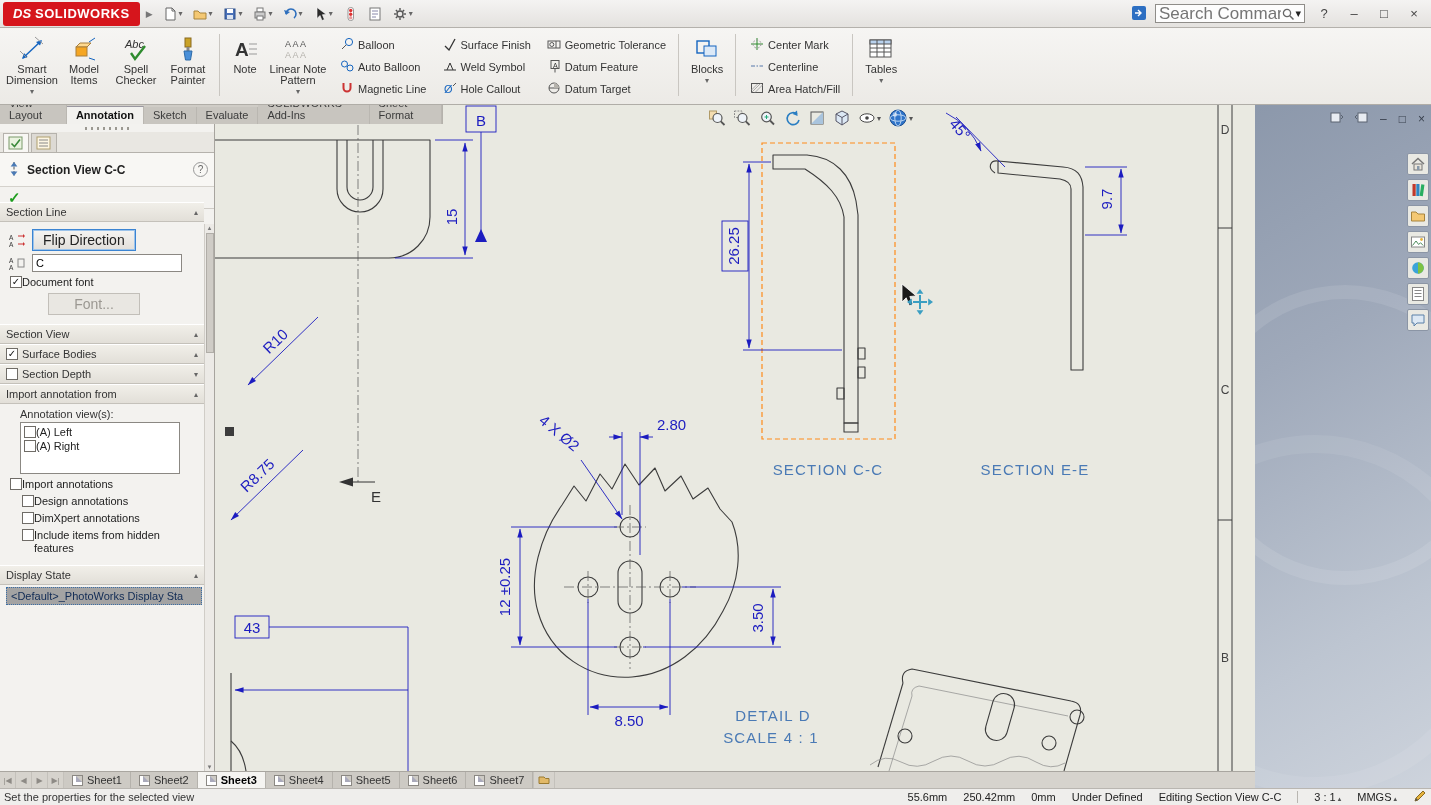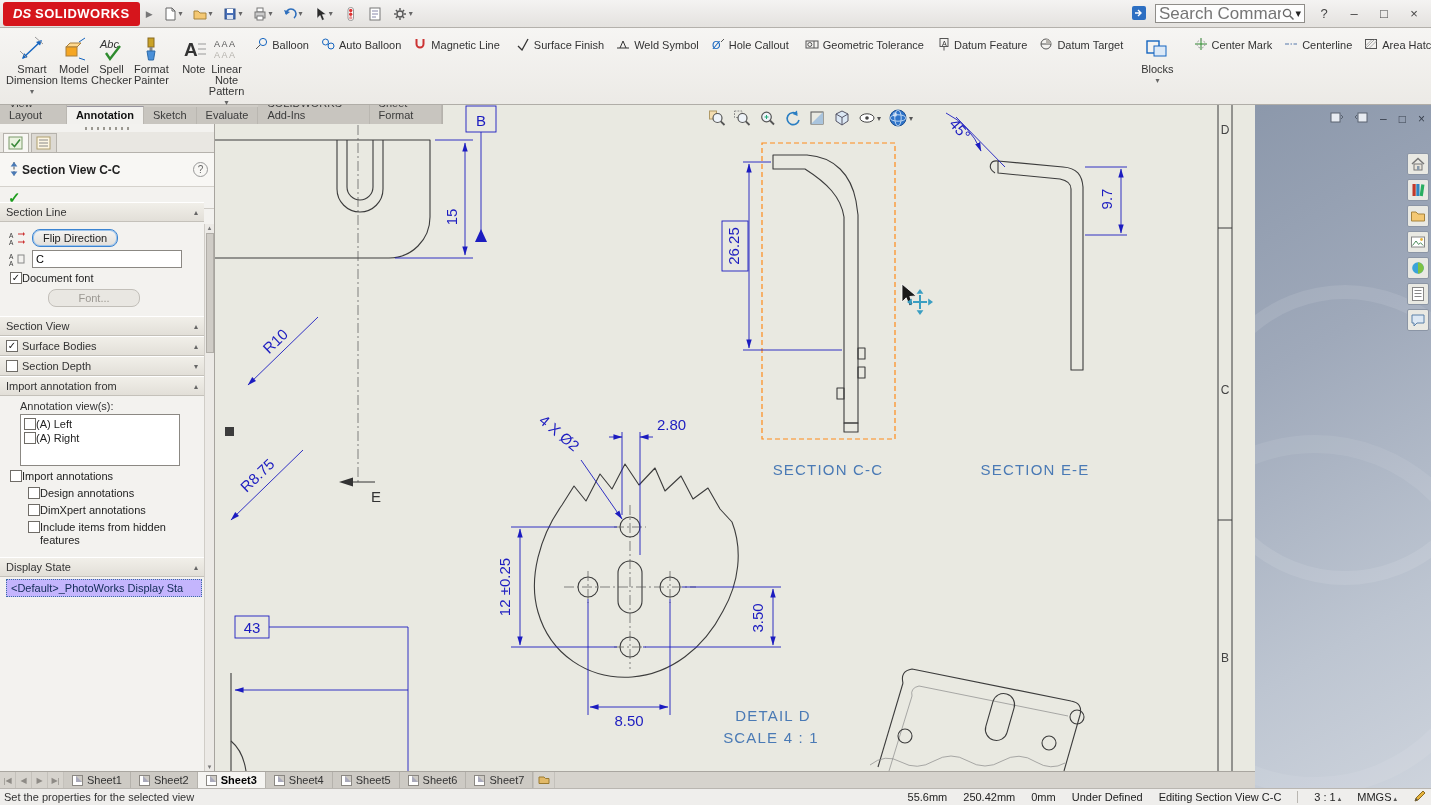--- a/index.html
+++ b/index.html
@@ -20,21 +20,21 @@
 #searchbox{display:flex;align-items:center;background:#fdfdfd;border:1px solid #8f8d89;height:19px;width:150px;padding:0 3px}
 #searchbox input{border:none;outline:none;flex:1;font-size:17px;color:#555;background:transparent;width:100px}
 .wbtn{width:22px;text-align:center;color:#444;font-size:13px}
 
 
 #ribbon{position:absolute;top:28px;left:0;width:1431px;height:77px;background:linear-gradient(#f6f5f3,#eceae6);border-bottom:1px solid #b0ada7;display:flex;align-items:flex-start;padding:3px 0 0 6px;z-index:30}
 .rbL{width:52px;min-height:66px;display:flex;flex-direction:column;align-items:center;text-align:center;padding-top:2px;border:1px solid transparent;border-radius:2px}
 .rbLicon{height:30px;display:flex;align-items:center}
 .rbLt{line-height:11px;font-size:11px;color:#333}
 .rbcaret{font-size:8px;color:#666;margin-top:1px}
-.rbcol{display:flex;flex-direction:row;gap:2px;margin:4px 2px 0 4px}
+.rbcol{display:flex;flex-direction:column;gap:2px;margin:4px 2px 0 4px}
 .rbS{display:flex;align-items:center;gap:4px;padding:1px 4px;color:#333;white-space:nowrap;border:1px solid transparent;border-radius:2px}
 .rbS.dis{color:#a6a39e}
 .rbsep{width:1px;background:#c9c6c1;height:62px;margin:3px 5px 0 5px}
 
 
 #tabbar{position:absolute;top:105px;left:0;width:443px;height:19px;background:#cfccc6;display:flex;align-items:flex-end;border-right:1px solid #b5b2ac;z-index:25}
 .dtab{padding:2px 9px 3px 9px;font-size:11px;color:#3b3b3b;border-right:1px solid #bab7b1;background:#c8c5bf}
 .dtab.active{background:#f2f1ee;font-weight:bold;border-top:1px solid #9a97a0;color:#111}
 
 
@@ -43,44 +43,44 @@
 .hub{display:flex;align-items:center;gap:1px;padding:1px;border-radius:2px}
 .mcaret{font-size:8px;color:#555}
 
 
 #leftpanel{position:absolute;top:124px;left:0;width:215px;height:647px;background:#f3f2ef;border-right:1px solid #a7a49e;z-index:20;overflow:hidden}
 .pm-grip{height:8px;display:flex;justify-content:center;align-items:center}
 .pm-grip div{width:44px;height:3px;background:repeating-linear-gradient(90deg,#9b9891 0 2px,transparent 2px 6px)}
 .pm-tabs{height:21px;background:#e9e7e2;border-bottom:1px solid #b5b2ac;display:flex;align-items:flex-end;padding-left:3px;gap:2px}
 .pmtab{width:26px;height:19px;display:flex;justify-content:center;align-items:center;border:1px solid #b5b2ac;border-bottom:none;background:#dddad4}
 .pmtab.active{background:#f8f7f4}
-.pm-title{height:34px;display:flex;align-items:center;padding:16px 6px;background:#f8f7f4;border-bottom:1px solid #d5d2cc}
+.pm-title{height:34px;display:flex;align-items:center;gap:5px;padding:16px 6px;background:#f8f7f4;border-bottom:1px solid #d5d2cc}
 .pm-tlabel{font-weight:bold;font-size:12px;color:#222;flex:1}
 .pm-help{width:15px;height:15px;border:1px solid #999;border-radius:50%;display:flex;justify-content:center;align-items:center;color:#666;font-size:10px}
 .pm-okrow{height:22px;display:flex;align-items:center;padding-left:8px;border-bottom:1px solid #cfccc6;background:#f3f2ef}
 .pm-ok{color:#1e9e1e;font-weight:bold;font-size:15px}
 .pm-body{position:absolute;top:78px;left:0;right:10px;bottom:0;overflow:hidden}
 .grp-h{display:flex;align-items:center;gap:4px;background:linear-gradient(#f1efe9,#e2dfd8);border-top:1px solid #fff;border-bottom:1px solid #c4c1ba;padding:3px 6px;color:#333}
 .grp-h .t{flex:1}
 .chev{font-size:8px;color:#666}
 .grp-b{padding:4px 4px 6px 8px}
 .row{display:flex;align-items:center;gap:6px;margin:3px 0}
 .rowicon{width:18px;display:flex;justify-content:center}
-.btn{background:linear-gradient(#f5f4f2,#e2dfda);border:1px solid #9c9993;border-radius:8px;padding:2px 10px;font-size:11px;color:#222}
+.btn{background:linear-gradient(#f5f4f2,#e2dfda);border:1px solid #9c9993;border-radius:0;padding:2px 10px;font-size:14px;color:#222}
 .btn.focus{border:1px solid #3b84d2;box-shadow:0 0 0 1px #9cc3ea inset}
 .btn.dis{color:#9b9892;border-color:#c2bfb9;background:#e9e7e2}
 .txt{width:150px;height:18px;border:1px solid #8b8883;background:#fff;font-size:11px;padding:0 3px}
 .ckrow{display:flex;align-items:flex-start;margin:4px 0 4px 2px;line-height:13px}
-.ckrow.ind{margin-left:20px}
+.ckrow.ind{margin-left:14px}
 .ck{width:12px;height:12px;min-width:12px;background:#fff;border:1px solid #6f6c67;display:inline-flex;justify-content:center;align-items:center;font-size:10px;color:#111;margin-top:0}
 .ck.on::after{content:"✓";margin-top:-1px}
 .pm-listbox{width:160px;height:52px;background:#fff;border:1px solid #8b8883;margin:2px 0 4px 12px;padding:2px 3px;overflow:hidden}
 .pm-listbox .ckrow{margin:1px 0}
 .centerlbl{margin-left:12px;color:#333}
-.ds-sel{background:#c4b5fd;border:1px dotted #3b6ea5;color:#102a54;padding:2px 4px;margin:2px 2px 0 6px;white-space:nowrap;overflow:hidden}
+.ds-sel{background:#a3a3a3;border:1px dotted #3b6ea5;color:#102a54;padding:2px 4px;margin:2px 2px 0 6px;white-space:nowrap;overflow:hidden}
 .pm-scrollbar{position:absolute;top:100px;right:0;width:10px;bottom:0;background:#eceae6;border-left:1px solid #d0cdc7;display:flex;flex-direction:column;align-items:center;font-size:7px;color:#777}
 .sb-thumb{width:8px;height:120px;background:#cfccc6;border:1px solid #b0ada7;margin-top:1px}
 .sb-sp{flex:1}
 
 
 #rightpane{position:absolute;top:105px;left:1255px;width:176px;height:683px;background:linear-gradient(150deg,#8c98ab 0%,#9fa9ba 35%,#bdc5d1 75%,#cdd3dc 100%);z-index:15;overflow:hidden}
 .swoosh{position:absolute;width:300px;height:300px;border-radius:50%;border:14px solid rgba(255,255,255,.10);left:-60px;top:180px}
 .swoosh2{position:absolute;width:360px;height:360px;border-radius:50%;border:18px solid rgba(255,255,255,.08);left:-120px;top:330px}
 #docctl{position:absolute;top:6px;right:6px;display:flex;gap:12px;align-items:center;color:#39414e;font-size:12px}
 #taskpane{position:absolute;top:48px;right:1px;width:24px;display:flex;flex-direction:column;gap:4px;align-items:center}

